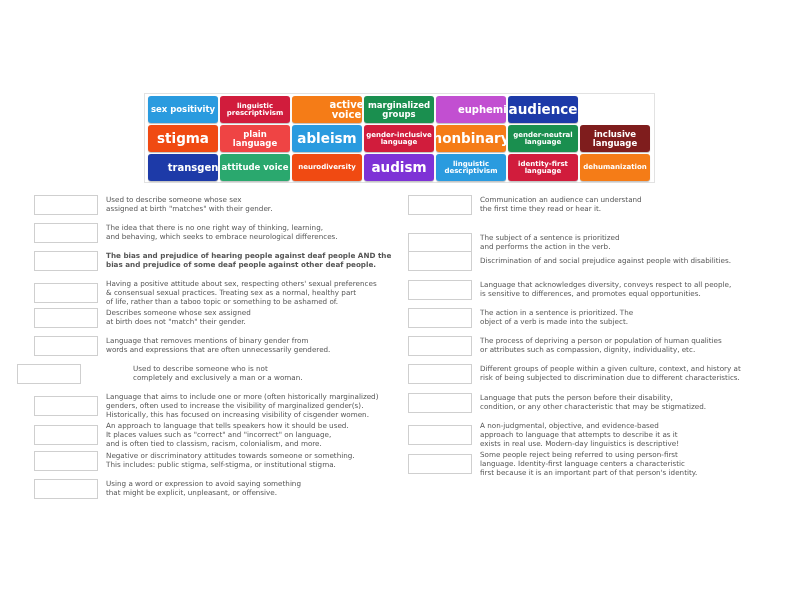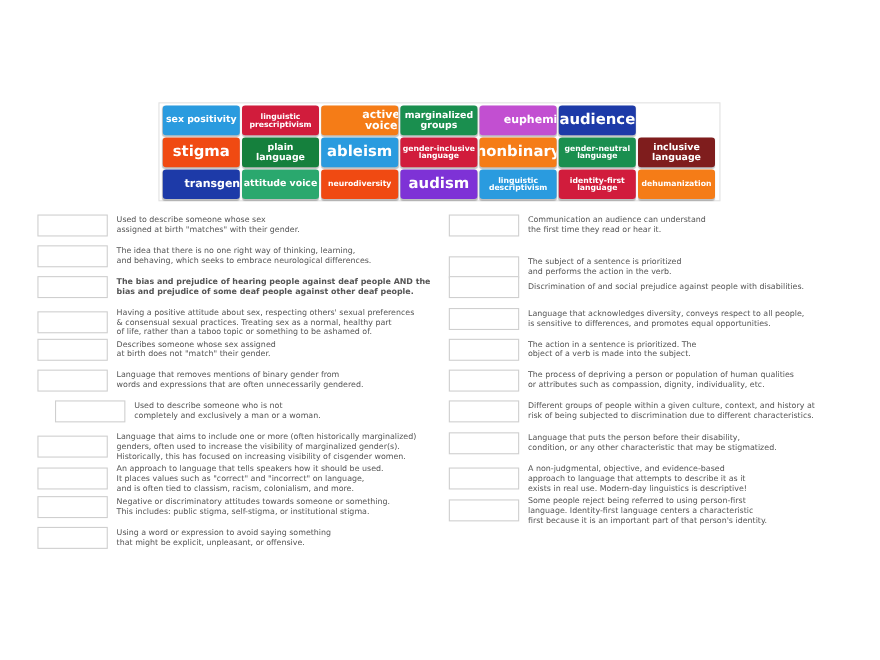--- a/index.html
+++ b/index.html
@@ -31,21 +31,21 @@
 
 <div class="bank" id="bank">
     <div class="tile s-sm" style="background: rgb(42, 155, 223);">sex positivity</div>
     <div class="tile s-xs" style="background: rgb(209, 28, 60);">linguistic prescriptivism</div>
     <div class="tile s-md" style="background: rgb(245, 124, 23);">active voice</div>
     <div class="tile s-sm" style="background: rgb(26, 143, 79);">marginalized groups</div>
     <div class="tile s-md" style="background: rgb(194, 79, 209);">euphemism</div>
     <div class="tile s-lg" style="background: rgb(29, 58, 168);">audience</div>
     <div class="tile s-xs" style="background: rgb(42, 168, 110); margin-top: 44px;">person-first language (PFL)</div>
     <div class="tile s-lg" style="background: rgb(240, 74, 18);">stigma</div>
-    <div class="tile s-sm" style="background: #15803d;">plain language</div>
+    <div class="tile s-sm" style="background: #ef4444;">plain language</div>
     <div class="tile s-lg" style="background: rgb(42, 155, 223);">ableism</div>
     <div class="tile s-xs" style="background: rgb(209, 28, 60);">gender-inclusive language</div>
     <div class="tile s-lg" style="background: rgb(245, 124, 23);">nonbinary</div>
     <div class="tile s-xs" style="background: rgb(26, 143, 79);">gender-neutral language</div>
     <div class="tile s-sm" style="background: #7f1d1d;">inclusive language</div>
     <div class="tile s-md" style="background: rgb(29, 58, 168);">transgender</div>
     <div class="tile s-sm" style="background: rgb(42, 168, 110);">attitude voice</div>
     <div class="tile s-xs" style="background: rgb(240, 74, 18);">neurodiversity</div>
     <div class="tile s-lg" style="background: rgb(126, 50, 214);">audism</div>
     <div class="tile s-xs" style="background: rgb(42, 155, 223);">linguistic descriptivism</div>
@@ -77,21 +77,21 @@
     <div class="row" style="left: 34px; top: 308px;">
       <div class="slot"></div>
       <div class="def">Describes someone whose sex assigned
 at birth does not "match" their gender.</div>
     </div>
     <div class="row" style="left: 34px; top: 336px;">
       <div class="slot"></div>
       <div class="def">Language that removes mentions of binary gender from
 words and expressions that are often unnecessarily gendered.</div>
     </div>
-    <div class="row" style="left: 50px; top: 364px;">
+    <div class="row" style="left: 17px; top: 364px; gap: 44px;">
       <div class="slot"></div>
       <div class="def">Used to describe someone who is not
 completely and exclusively a man or a woman.</div>
     </div>
     <div class="row" style="left: 34px; top: 393px;">
       <div class="slot"></div>
       <div class="def">Language that aims to include one or more (often historically marginalized)
 genders, often used to increase the visibility of marginalized gender(s).
 Historically, this has focused on increasing visibility of cisgender women.</div>
     </div>

